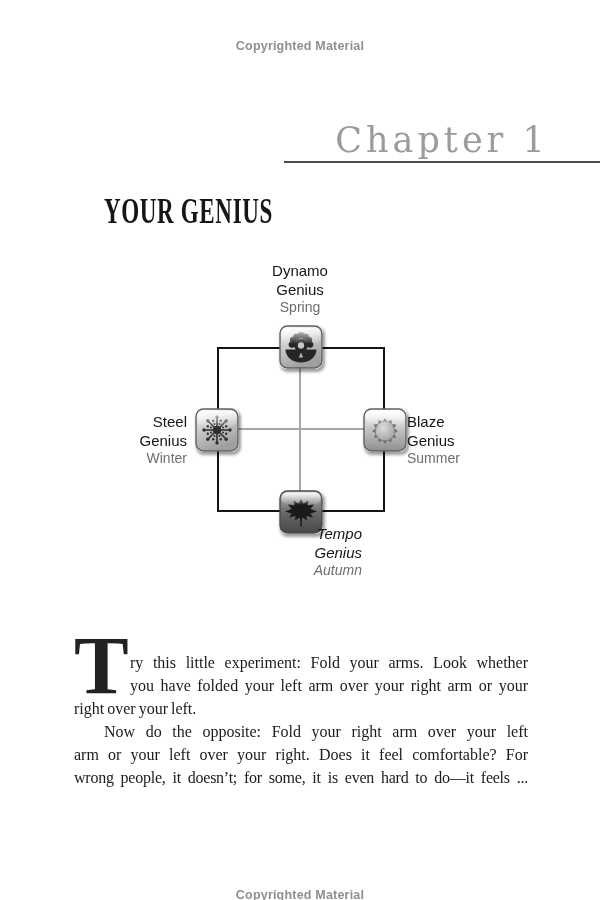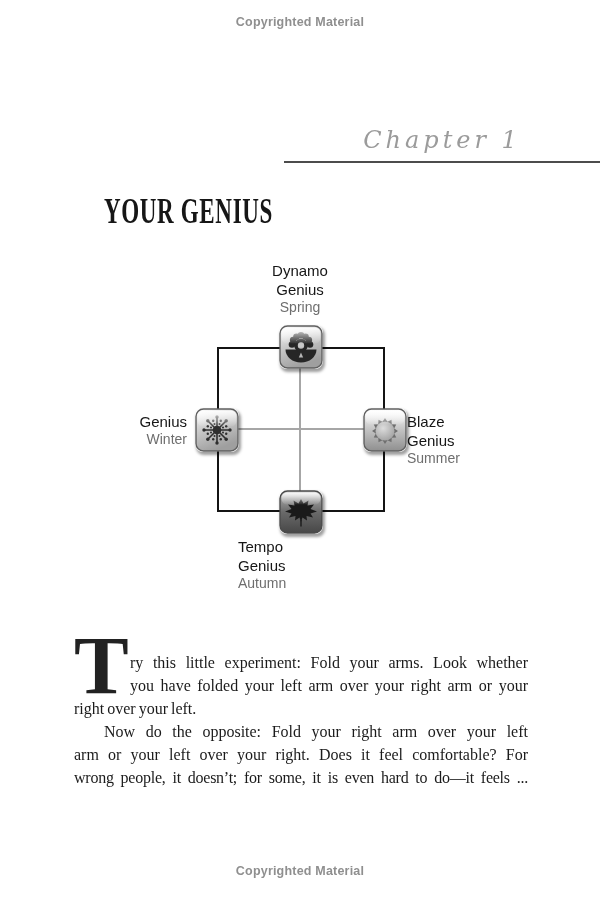--- a/index.html
+++ b/index.html
@@ -1,45 +1,45 @@
 <!DOCTYPE html>
 <html><head>
 <meta charset="utf-8">
 <style>
   html,body{margin:0;padding:0;background:#ffffff;}
   .page{position:relative;width:600px;height:900px;background:#ffffff;overflow:hidden;
         font-family:"Liberation Sans",sans-serif;}
   .copyright{position:absolute;left:0;width:600px;text-align:center;
-        font-size:12.5px;font-weight:600;letter-spacing:.2px;color:#8f8f8f;}
+        font-size:12.5px;font-weight:600;letter-spacing:.2px;color:#8f8f8f;margin-top:24px;}
   .copyright.top{top:15px;}
   .copyright.bottom{top:864px;}
 
   .chapter-block{position:absolute;left:284px;width:316px;top:119px;height:42px;
         border-bottom:2px solid #4c4c4c;text-align:center;line-height:42px;
-        font-family:"DejaVu Serif","Liberation Serif",serif;font-size:24px;
-        letter-spacing:4px;color:#9b9b9b;font-style:italic;}
+        font-family:"DejaVu Serif","Liberation Serif",serif;font-size:35px;
+        letter-spacing:4px;color:#9b9b9b;}
   .book-title{position:absolute;left:104px;top:192px;white-space:nowrap;
         font-family:"Liberation Serif",serif;font-weight:bold;font-size:36px;line-height:38px;
         letter-spacing:1px;color:#161616;transform:scaleX(0.64);transform-origin:left top;}
 
   
   .frame{position:absolute;left:217px;top:347px;width:164px;height:161px;border:2px solid #141414;}
   .conn{position:absolute;background:#a6a6a6;}
   .conn.v{left:299px;top:348px;width:2px;height:162px;}
   .conn.h{left:218px;top:428px;width:164px;height:2px;}
   .icon{position:absolute;width:44px;height:44px;border-radius:8px;
         box-shadow:1.5px 2.5px 3px rgba(0,0,0,.38);}
   .icon svg{display:block;}
   .node-label{position:absolute;}
   .node-label .nm{font-size:15px;line-height:19px;color:#161616;}
   .node-label .season{font-size:14px;color:#6e6e6e;}
   .lbl-top{left:238px;top:261px;width:124px;text-align:center;}
   .lbl-left{left:57px;top:412px;width:130px;text-align:right;}
   .lbl-right{left:407px;top:412px;width:130px;text-align:left;}
-  .lbl-bottom{left:238px;top:537px;width:124px;text-align:left;}
+  .lbl-bottom{left:238px;top:524px;width:124px;text-align:right;font-style:italic;}
 
   
   .bodytext{position:absolute;left:74px;top:651px;width:454px;
         font-family:"Liberation Serif",serif;font-size:16px;line-height:23px;
         color:#1b1b1b;word-spacing:-1px;}
   .dropcap{float:left;width:56px;height:46px;overflow:visible;}
   .dropcap span{display:block;font-size:82px;line-height:1;margin-top:-26px;
         font-weight:bold;color:#222222;}
   .bline{text-align:justify;text-align-last:justify;height:23px;overflow:hidden;}
   .bline.short{text-align-last:left;}
@@ -193,20 +193,21 @@
         <rect x="2.5" y="2.5" width="39" height="12" rx="5.5" fill="url(#te-sh)"></rect>
       </svg>
     </div>
 
     <div class="node-label lbl-top">
       <div class="nm">Dynamo</div>
       <div class="nm">Genius</div>
       <div class="season">Spring</div>
     </div>
     <div class="node-label lbl-left">
+      <div class="nm">Steel</div>
       <div class="nm">Genius</div>
       <div class="season">Winter</div>
     </div>
     <div class="node-label lbl-right">
       <div class="nm">Blaze</div>
       <div class="nm">Genius</div>
       <div class="season">Summer</div>
     </div>
     <div class="node-label lbl-bottom">
       <div class="nm">Tempo</div>

